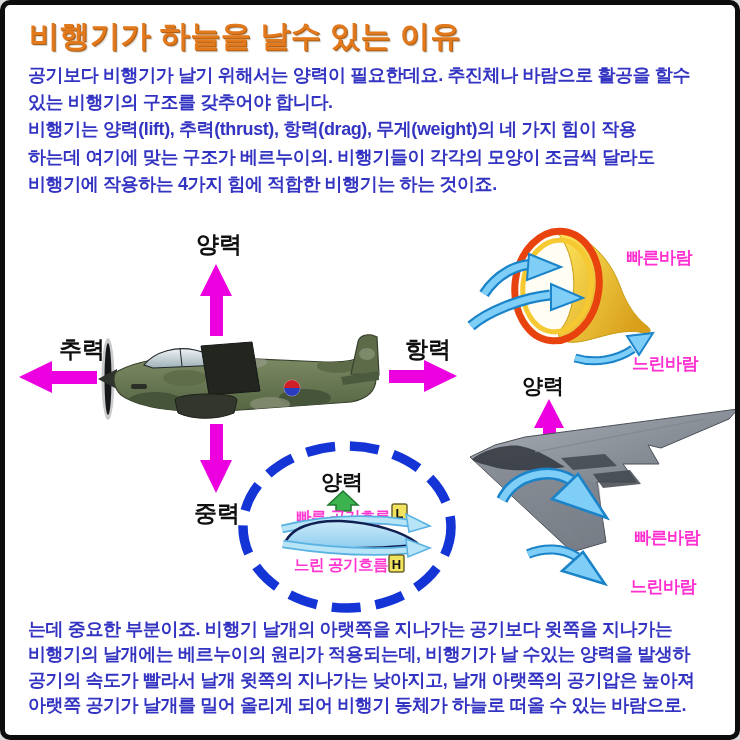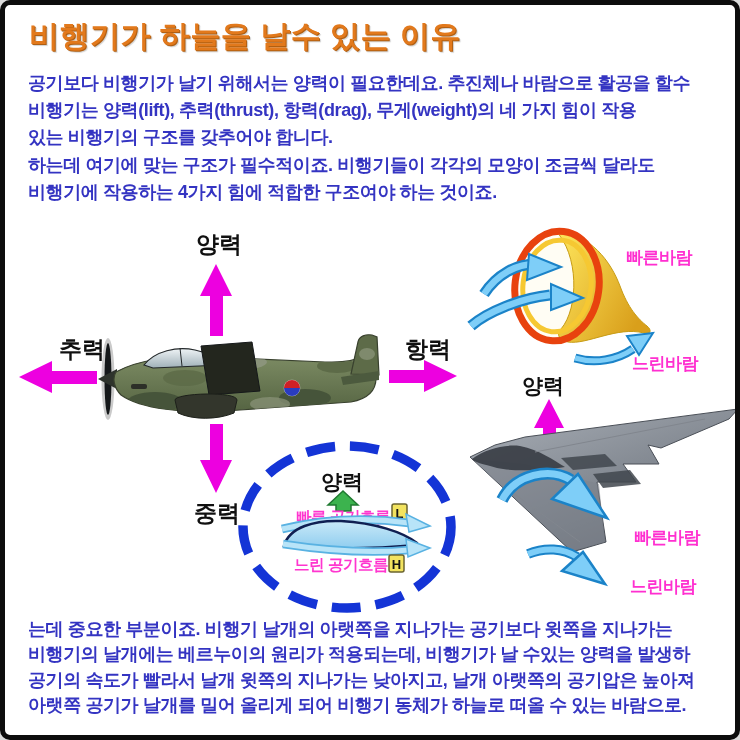--- a/index.html
+++ b/index.html
@@ -8,43 +8,43 @@
     background:#ffffff;border:5px solid #0d0d0d;border-radius:10px;
     overflow:hidden;font-family:"Liberation Sans",sans-serif;padding-left:43px;
   }
   .title{
     position:absolute;top:11px;left:24px;
     font-size:30px;font-weight:800;letter-spacing:0.5px;
     color:#e2791c;
     text-shadow:1px 1px 0 #b05f12, 2px 2px 1px rgba(0,0,0,0.18);
   }
   .textblock{position:absolute;left:23px;width:700px;color:#3434c2;font-weight:600;}
-  .intro{top:57px;font-size:18px;line-height:27.2px;letter-spacing:-0.4px;margin-top:8px;}
+  .intro{top:57px;font-size:18px;line-height:27.2px;letter-spacing:-0.4px;}
   .footer{top:612px;font-size:18px;line-height:25.4px;letter-spacing:-0.4px;}
   .diagram{position:absolute;top:207px;left:0;}
   svg text{font-family:"Liberation Sans",sans-serif;font-weight:bold;}
   .lbl-black{font-size:23px;fill:#101010;}
   .lbl-black-sm{font-size:21px;fill:#101010;}
   .lbl-pink{font-size:17px;fill:#ff2fd0;letter-spacing:-0.5px;}
   .lbl-pink-sm{font-size:15.5px;fill:#ff35cf;letter-spacing:-0.5px;}
   .badge-txt{font-size:13px;fill:#141414;}
 </style>
 </head>
 <body>
 
 <div class="page">
 
   <div class="title">비행기가 하늘을 날수 있는 이유</div>
 
   <div class="textblock intro">
     <div>공기보다 비행기가 날기 위해서는 양력이 필요한데요. 추진체나 바람으로 활공을 할수</div>
+    <div>있는 비행기의 구조를 갖추어야 합니다.</div>
     <div>비행기는 양력(lift), 추력(thrust), 항력(drag), 무게(weight)의 네 가지 힘이 작용</div>
-    <div>있는 비행기의 구조를 갖추어야 합니다.</div>
-    <div>하는데 여기에 맞는 구조가 필수적이죠. 비행기들이 각각의 모양이 조금씩 달라도</div>
-    <div>비행기에 작용하는 4가지 힘에 적합한 구조여야 하는 것이죠.</div>
+    <div>하는데 여기에 맞는 구조가 베르누이의. 비행기들이 각각의 모양이 조금씩 달라도</div>
+    <div>비행기에 작용하는 4가지 힘에 적합한 비행기는 하는 것이죠.</div>
   </div>
 
   <svg class="diagram" width="740" height="405" viewBox="0 0 740 405">
     <defs>
       <linearGradient id="camoBase" x1="0" y1="0" x2="0" y2="1">
         <stop offset="0" stop-color="#7d8c64"></stop>
           <stop offset="1" stop-color="#556442"></stop>
       </linearGradient>
       <linearGradient id="canopyGrad" x1="0" y1="0" x2="0" y2="1">
         <stop offset="0" stop-color="#eef3f5"></stop>

